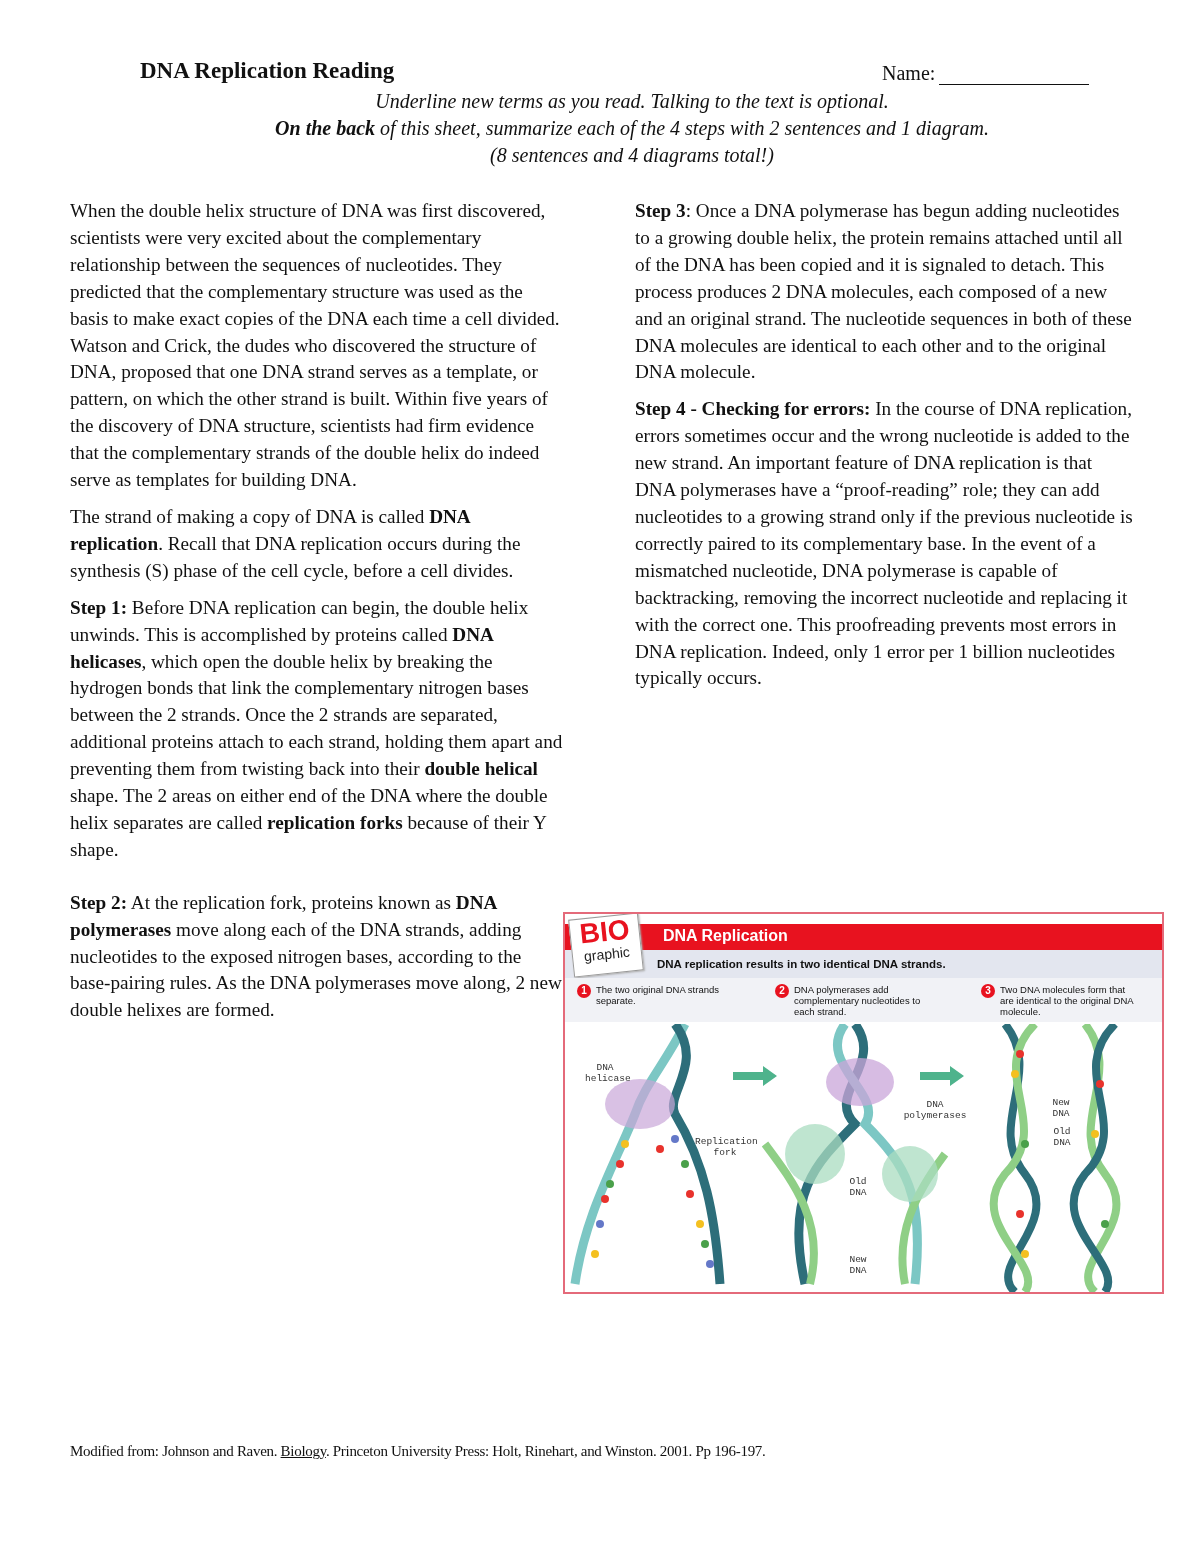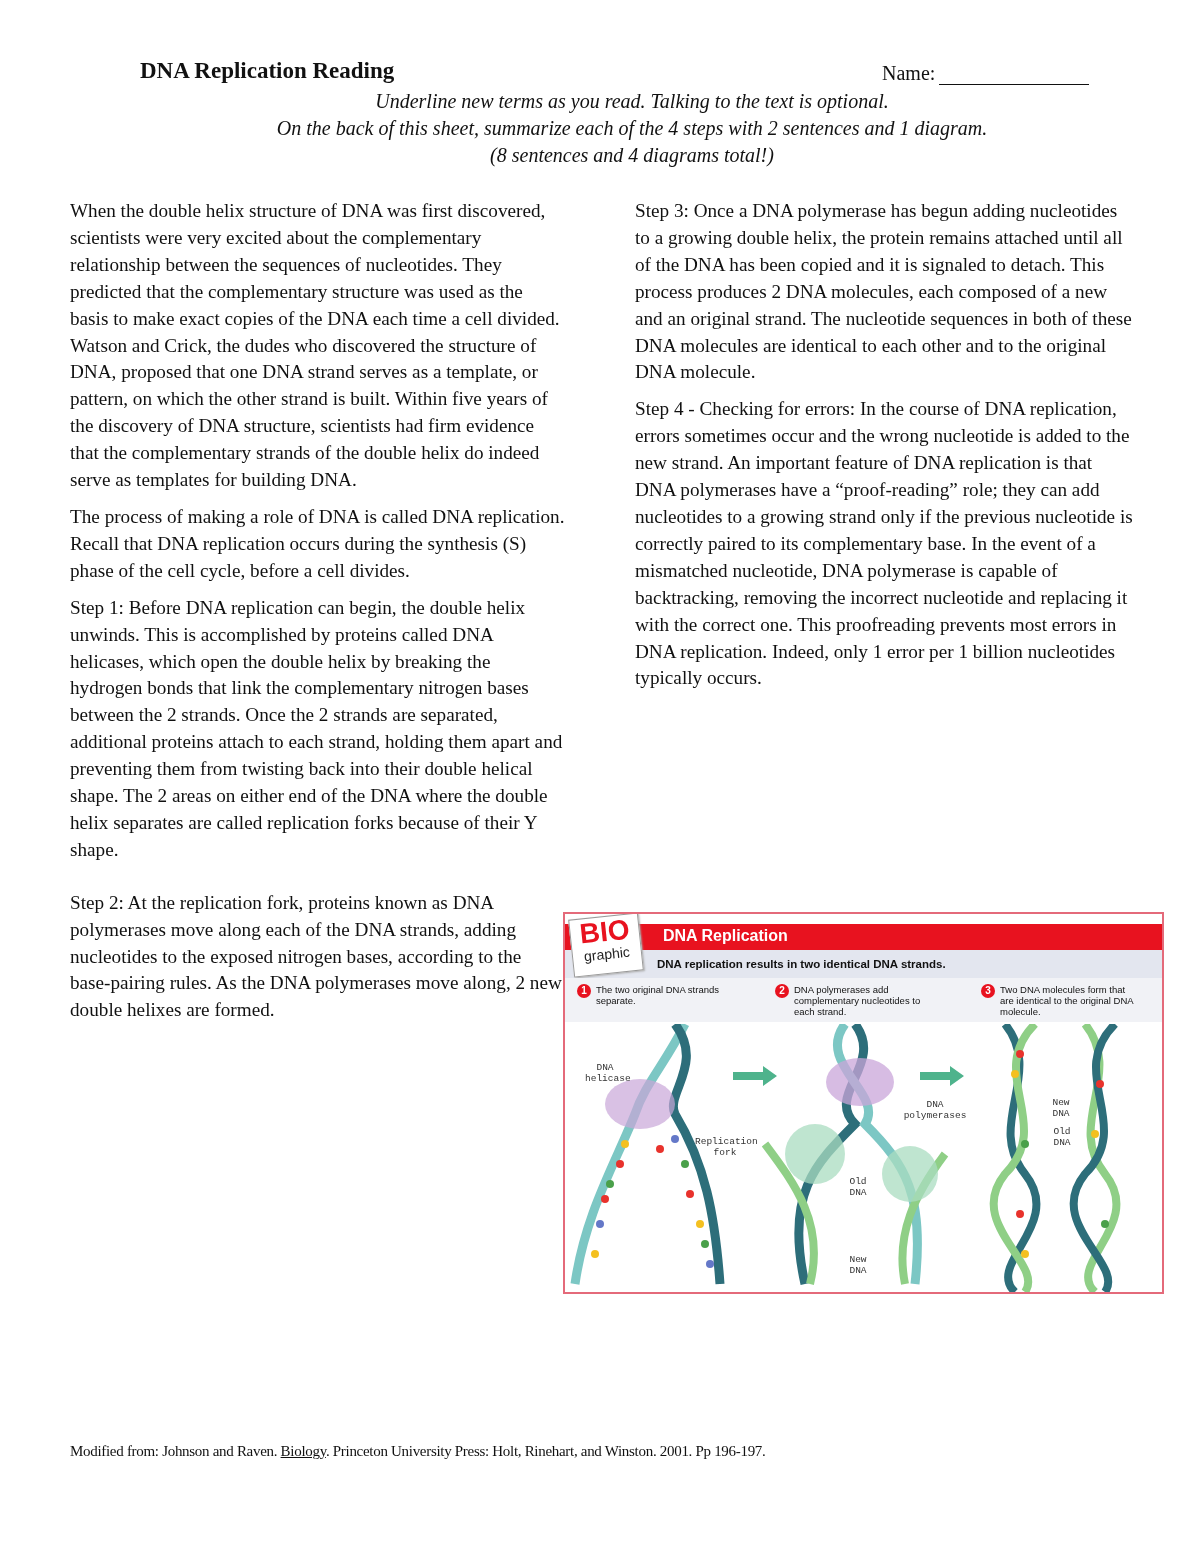--- a/index.html
+++ b/index.html
@@ -6,21 +6,21 @@
   body { width:1200px; height:1553px; position:relative; font-family:"Liberation Serif","DejaVu Serif",serif; color:#111; overflow:hidden; }
   .title { position:absolute; top:58px; left:0; width:1200px; }
   .title h1 { display:inline-block; margin:0 0 0 140px; font-size:23px; font-weight:bold; }
   .name { position:absolute; top:62px; left:882px; font-size:20px; }
   .name .blank { display:inline-block; width:150px; border-bottom:1.5px solid #111; height:18px; vertical-align:bottom; margin-left:4px; }
   .instr { position:absolute; left:0; width:1200px; text-align:center; font-style:italic; font-size:20px;margin-left:32px; }
   .col { position:absolute; font-size:19.2px; line-height:26.9px; }
   .col p { margin:0 0 10px 0; }
   .left { left:70px; top:198px; width:495px; }
   .right { left:635px; top:198px; width:500px; }
-  b { font-weight:normal;text-align:center; }
+  b { font-weight:bold;text-align:center; }
   .figure { position:absolute; left:563px; top:912px; width:597px; height:378px; border:2px solid #e46a7a; background:#fff; overflow:hidden; }
   .fig-head { position:absolute; left:0; top:10px; width:597px; height:26px; background:#e8121f; }
   .fig-head span { position:absolute; left:98px; top:3px; color:#fff; font-family:"Liberation Sans",sans-serif; font-weight:bold; font-size:16px; }
   .fig-sub { position:absolute; left:0; top:36px; width:597px; height:28px; background:#e3e6ef; font-family:"Liberation Sans",sans-serif; font-weight:bold; font-size:11.5px; }
   .fig-sub span { position:absolute; left:92px; top:8px; }
   .bio { position:absolute; left:6px; top:2px; width:68px; height:56px; background:#fff; border:1px solid #999; transform:rotate(-6deg); font-family:"Liberation Sans",sans-serif; text-align:center; box-shadow:1px 1px 2px #aaa; }
   .bio .b1 { color:#e8121f; font-weight:bold; font-size:28px; line-height:30px; }
   .bio .b2 { font-size:14px; line-height:14px; color:#222; }
   .steps { position:absolute; left:0; top:64px; width:597px; height:44px; background:#f1f2f6; font-family:"Liberation Sans",sans-serif; font-size:9.5px; }
   .step { position:absolute; top:6px; width:160px; }
@@ -39,21 +39,21 @@
 </div>
 <div class="name">
   <span>Name:</span><span class="blank"></span>
 </div>
 <div class="instr" style="top:90px;">Underline new terms as you read.  Talking to the text is optional.</div>
 <div class="instr" style="top:117px;"><b>On the back</b><span> of this sheet, summarize each of the 4 steps with 2 sentences and 1 diagram.</span></div>
 <div class="instr" style="top:144px;">(8 sentences and 4 diagrams total!)</div>
 
 <div class="col left">
   <p>When the double helix structure of DNA was first discovered, scientists were very excited about the complementary relationship between the sequences of nucleotides.  They predicted that the complementary structure was used as the basis to make exact copies of the DNA each time a cell divided.  Watson and Crick, the dudes who discovered the structure of DNA, proposed that one DNA strand serves as a template, or pattern, on which the other strand is built.  Within five years of the discovery of DNA structure, scientists had firm evidence that the complementary strands of the double helix do indeed serve as templates for building DNA.</p>
-  <p><span>The process of making a role of DNA is called </span><b>DNA replication</b><span>.  Recall that DNA replication occurs during the synthesis (S) phase of the cell cycle, before a cell divides.</span></p>
+  <p><span>The strand of making a copy of DNA is called </span><b>DNA replication</b><span>.  Recall that DNA replication occurs during the synthesis (S) phase of the cell cycle, before a cell divides.</span></p>
   <p><b>Step 1:</b><span>  Before DNA replication can begin, the double helix unwinds.  This is accomplished by proteins called </span><b>DNA helicases</b><span>, which open the double helix by breaking the hydrogen bonds that link the complementary nitrogen bases between the 2 strands.  Once the 2 strands are separated, additional proteins attach to each strand, holding them apart and preventing them from twisting back into their </span><b>double helical</b><span> shape.  The 2 areas on either end of the DNA where the double helix separates are called </span><b>replication forks</b><span> because of their Y shape.</span></p>
   <p style="margin-top:26px;"><b>Step 2:</b><span>  At the replication fork, proteins known as </span><b>DNA polymerases</b><span> move along each of the DNA strands, adding nucleotides to the exposed nitrogen bases, according to the base-pairing rules.  As the DNA polymerases move along, 2 new double helixes are formed.</span></p>
 </div>
 
 <div class="col right">
   <p><b>Step 3</b><span>:  Once a DNA polymerase has begun adding nucleotides to a growing double helix, the protein remains attached until all of the DNA has been copied and it is signaled to detach.  This process produces 2 DNA molecules, each composed of a new and an original strand.  The nucleotide sequences in both of these DNA molecules are identical to each other and to the original DNA molecule.</span></p>
   <p><b>Step 4 - Checking for errors:</b><span>  In the course of DNA replication, errors sometimes occur and the wrong nucleotide is added to the new strand.  An important feature of DNA replication is that DNA polymerases have a “proof-reading” role; they can add nucleotides to a growing strand only if the previous nucleotide is correctly paired to its complementary base.  In the event of a mismatched nucleotide, DNA polymerase is capable of backtracking, removing the incorrect nucleotide and replacing it with the correct one.  This proofreading prevents most errors in DNA replication.  Indeed, only 1 error per 1 billion nucleotides typically occurs.</span></p>
 </div>
 
 <div class="figure">

